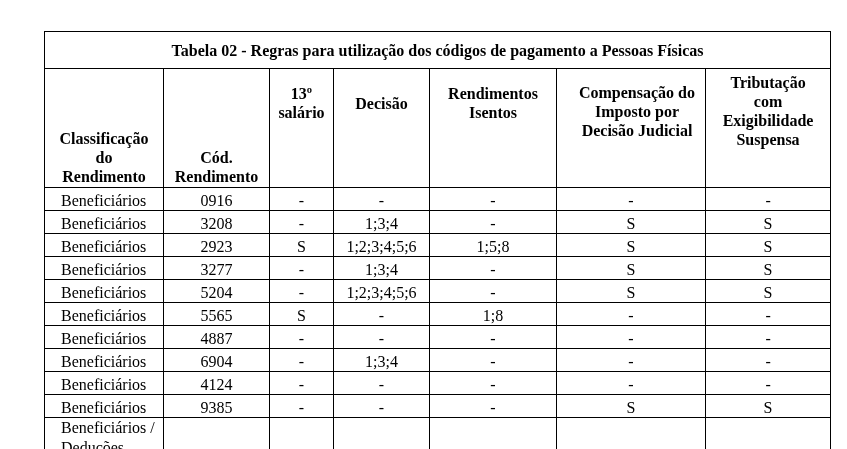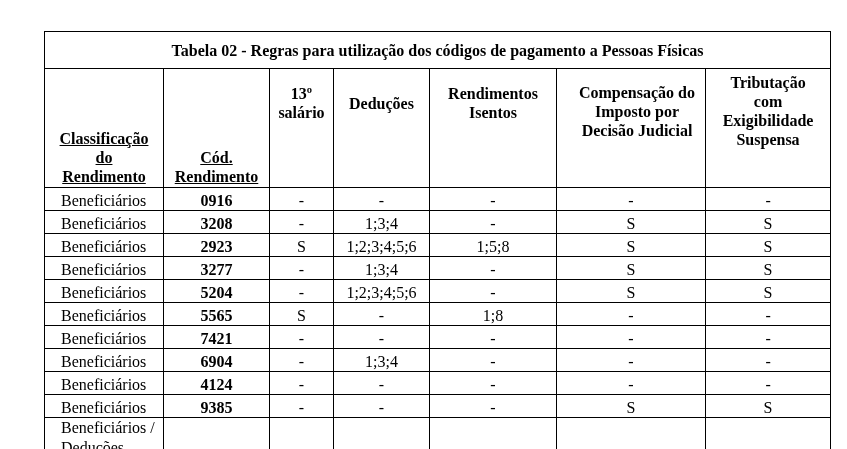--- a/index.html
+++ b/index.html
@@ -35,35 +35,35 @@
       vertical-align: middle;
       font-weight: bold;
       font-size: 16.5px;
     }
     .hdr th {
       font-weight: bold;
       text-align: center;
       height: 93px;
       line-height: 19px;
     }
-    .hdr th.v-bottom { vertical-align: bottom; padding-bottom: 1px; text-decoration: underline; }
+    .hdr th.v-bottom { vertical-align: bottom; padding-bottom: 1px; }
     .hdr th.v-upper { vertical-align: top; padding-top: 15px; }
     .hdr th.v-top { vertical-align: top; padding-top: 4px; }
     .hdr th.v-top2 { vertical-align: top; padding-top: 14px; padding-left: 12px; }
     tr.data td {
       height: 22px;
       text-align: center;
       vertical-align: bottom;
     }
     tr.data td.cls {
       text-align: left;
       padding-left: 16px;
     }
     tr.data td.code {
-      font-weight: bold;
+      font-weight: normal;
     }
     tr.data.tall td {
       height: 40px;
     }
     tr.data.tall td.cls {
       line-height: 20px;
     }
   </style>
 </head>
 <body>
@@ -90,21 +90,21 @@
     </th>
     <th class="v-bottom">
       <div>Cód.</div>
       <div>Rendimento</div>
     </th>
     <th class="v-upper">
       <div>13º</div>
       <div>salário</div>
     </th>
     <th class="v-upper" style="padding-top:25px">
-      <div>Deduções</div>
+      <div>Decisão</div>
     </th>
     <th class="v-upper">
       <div>Rendimentos</div>
       <div>Isentos</div>
     </th>
     <th class="v-top2">
       <div>Compensação do</div>
       <div>Imposto por</div>
       <div>Decisão Judicial</div>
     </th>
@@ -165,21 +165,21 @@
     <td class="cls">Beneficiários</td>
     <td class="code">5565</td>
     <td>S</td>
     <td>-</td>
     <td>1;8</td>
     <td>-</td>
     <td>-</td>
   </tr>
   <tr class="data">
     <td class="cls">Beneficiários</td>
-    <td class="code">7421</td>
+    <td class="code">4887</td>
     <td>-</td>
     <td>-</td>
     <td>-</td>
     <td>-</td>
     <td>-</td>
   </tr>
   <tr class="data">
     <td class="cls">Beneficiários</td>
     <td class="code">6904</td>
     <td>-</td>

